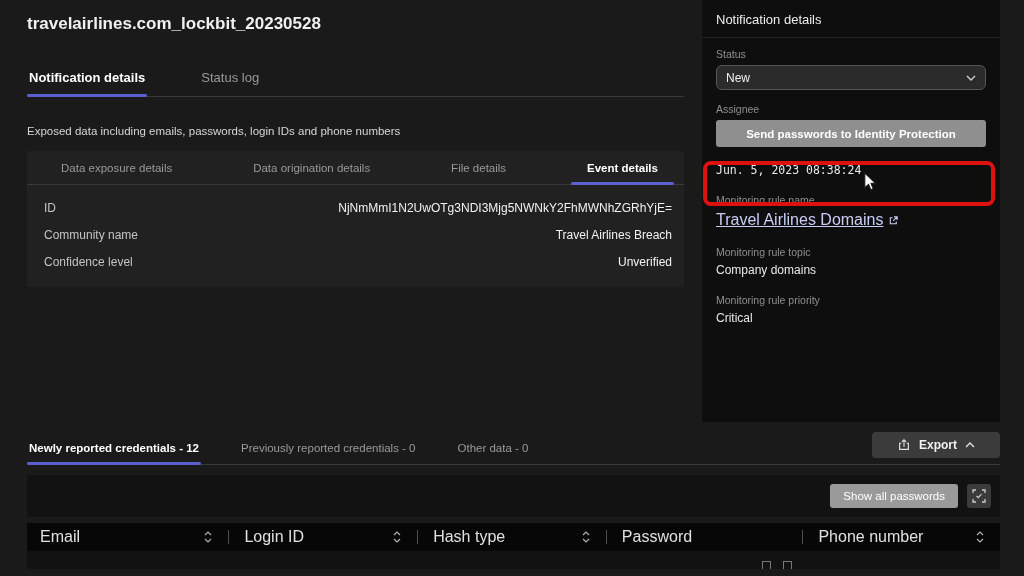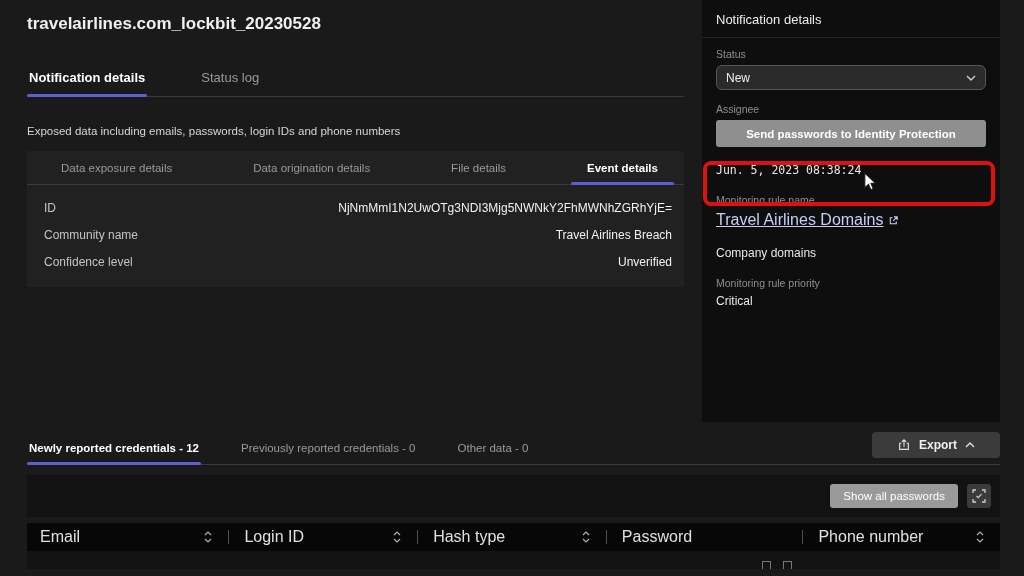--- a/index.html
+++ b/index.html
@@ -235,20 +235,21 @@
         <span style="display:flex;">
           <svg width="11" height="11" viewBox="0 0 12 12">
               <path d="M5 3 H2.5 V9.5 H9 V7" stroke="#c9cdf6" fill="none" stroke-width="1.2"></path>
               <path d="M6.5 2 H10 V5.5 M10 2 L5.5 6.5" stroke="#c9cdf6" fill="none" stroke-width="1.2"></path>
             </svg>
         </span>
       </span>
     </div>
 
     <div class="sb-field">
+      <div class="sb-label">Monitoring rule topic</div>
       <div class="sb-value">Company domains</div>
     </div>
 
     <div class="sb-field">
       <div class="sb-label">Monitoring rule priority</div>
       <div class="sb-value">Critical</div>
     </div>
   </div>
 </aside>
 

